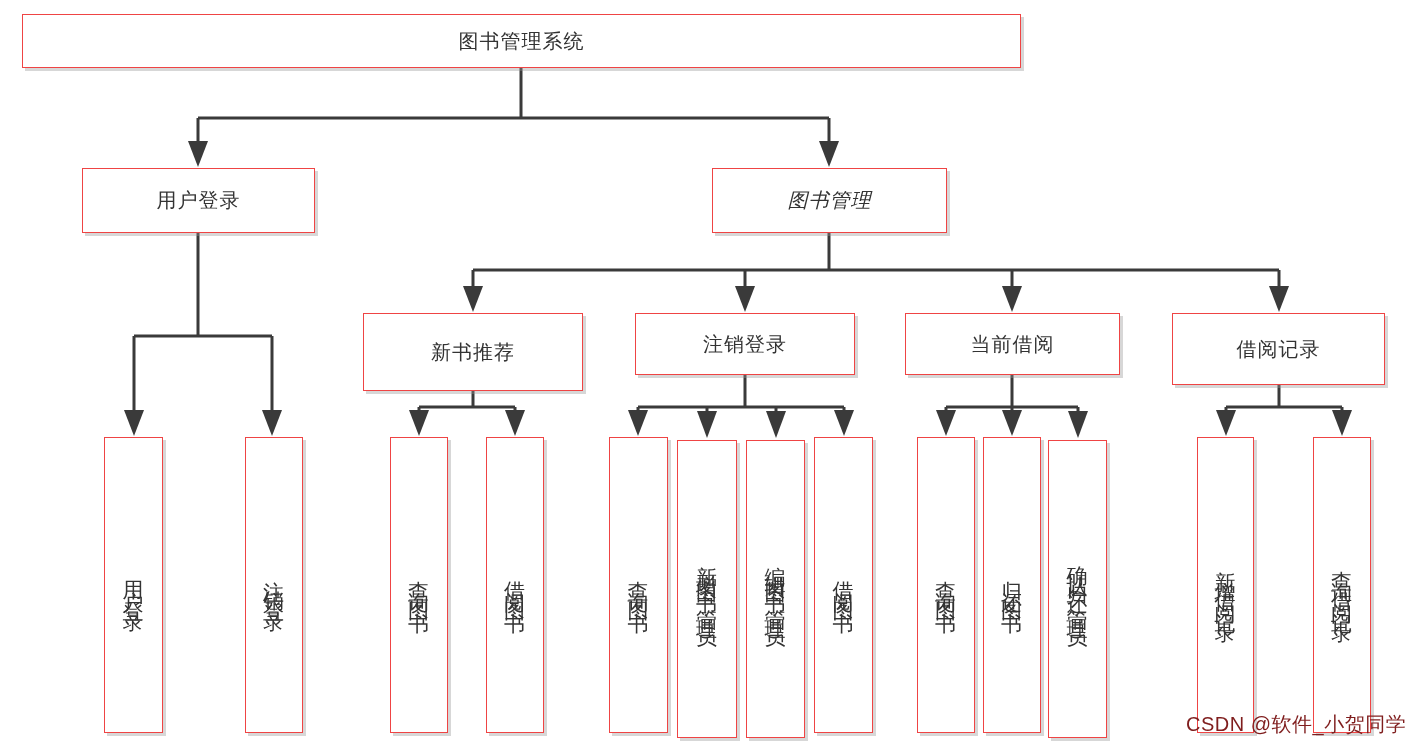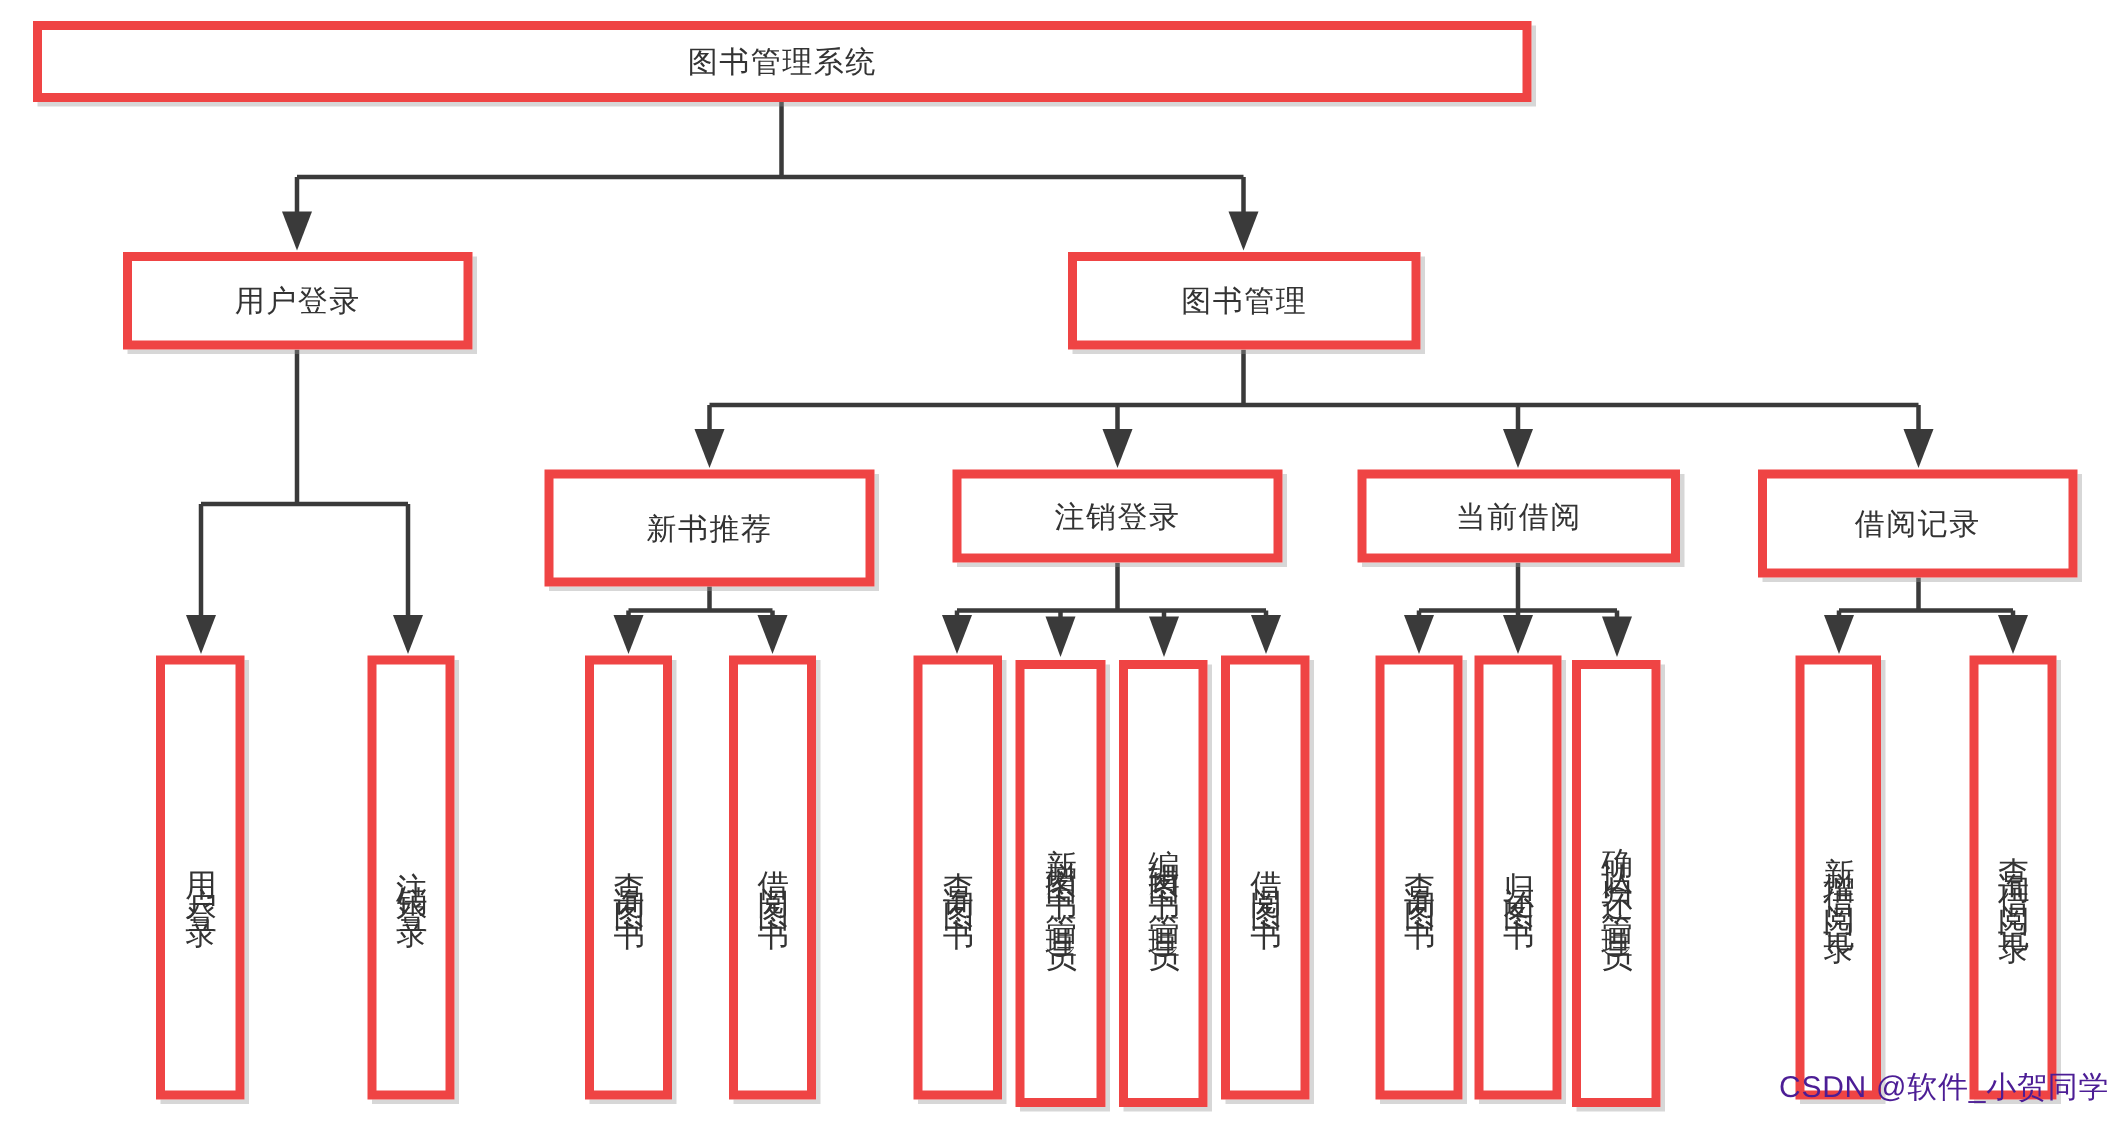--- a/index.html
+++ b/index.html
@@ -2,33 +2,33 @@
 <html><head>
 <meta charset="utf-8">
 <style>
   html,body{margin:0;padding:0;background:#ffffff;}
   #stage{
     position:relative;width:1405px;height:747px;background:#ffffff;overflow:hidden;
     font-family:"Liberation Sans","DejaVu Sans",sans-serif;color:#333333;
   }
   #wires{position:absolute;left:0;top:0;width:1405px;height:747px;z-index:1;}
   .node{
-    position:absolute;box-sizing:border-box;background:#ffffff;border:6px solid #ef4444;
+    position:absolute;box-sizing:border-box;background:#ffffff;border:1px solid #ef4444;
     display:flex;align-items:center;justify-content:center;z-index:2;
     box-shadow:3px 3px 0 rgba(150,150,150,0.38);
   }
   .h-node{font-size:20px;letter-spacing:1px;white-space:nowrap;}
   .v-node{
     writing-mode:vertical-rl;text-orientation:upright;
     font-size:21px;letter-spacing:0.5em;line-height:1;text-align:center;
   }
   .v-node.tight{letter-spacing:0.42em;}
   .watermark{
     position:absolute;left:1186px;top:711px;z-index:3;
-    font-size:20px;color:#4c1d95;white-space:nowrap;letter-spacing:0.5px;
+    font-size:20px;color:#7f1d1d;white-space:nowrap;letter-spacing:0.5px;
   }
 </style>
 </head>
 <body>
 
 <div id="stage">
 
   <svg id="wires" viewBox="0 0 1405 747" xmlns="http://www.w3.org/2000/svg">
     <g stroke="#3a3a3a" stroke-width="3" fill="none">
 
@@ -65,21 +65,21 @@
       <polygon points="1002,410 1022,410 1012,436"></polygon>
       <polygon points="1068,411 1088,411 1078,438"></polygon>
       <polygon points="1216,410 1236,410 1226,436"></polygon>
       <polygon points="1332,410 1352,410 1342,436"></polygon>
     </g>
   </svg>
 
   <div class="node h-node" style="left:22px;top:14px;width:999px;height:54px;">图书管理系统</div>
 
   <div class="node h-node" style="left:82px;top:168px;width:233px;height:65px;">用户登录</div>
-  <div class="node h-node" style="left:712px;top:168px;width:235px;height:65px;">图书管理</div>
+  <div class="node h-node" style="left:712px;top:168px;width:235px;height:65px;font-style:italic;">图书管理</div>
 
   <div class="node h-node" style="left:363px;top:313px;width:220px;height:78px;">新书推荐</div>
   <div class="node h-node" style="left:635px;top:313px;width:220px;height:62px;">注销登录</div>
   <div class="node h-node" style="left:905px;top:313px;width:215px;height:62px;text-align:right;">当前借阅</div>
   <div class="node h-node" style="left:1172px;top:313px;width:213px;height:72px;">借阅记录</div>
 
   <div class="node v-node" style="left:104px;top:437px;width:59px;height:296px;">用户登录</div>
   <div class="node v-node" style="left:245px;top:437px;width:58px;height:296px;">注销登录</div>
 
   <div class="node v-node" style="left:390px;top:437px;width:58px;height:296px;">查询图书</div>

